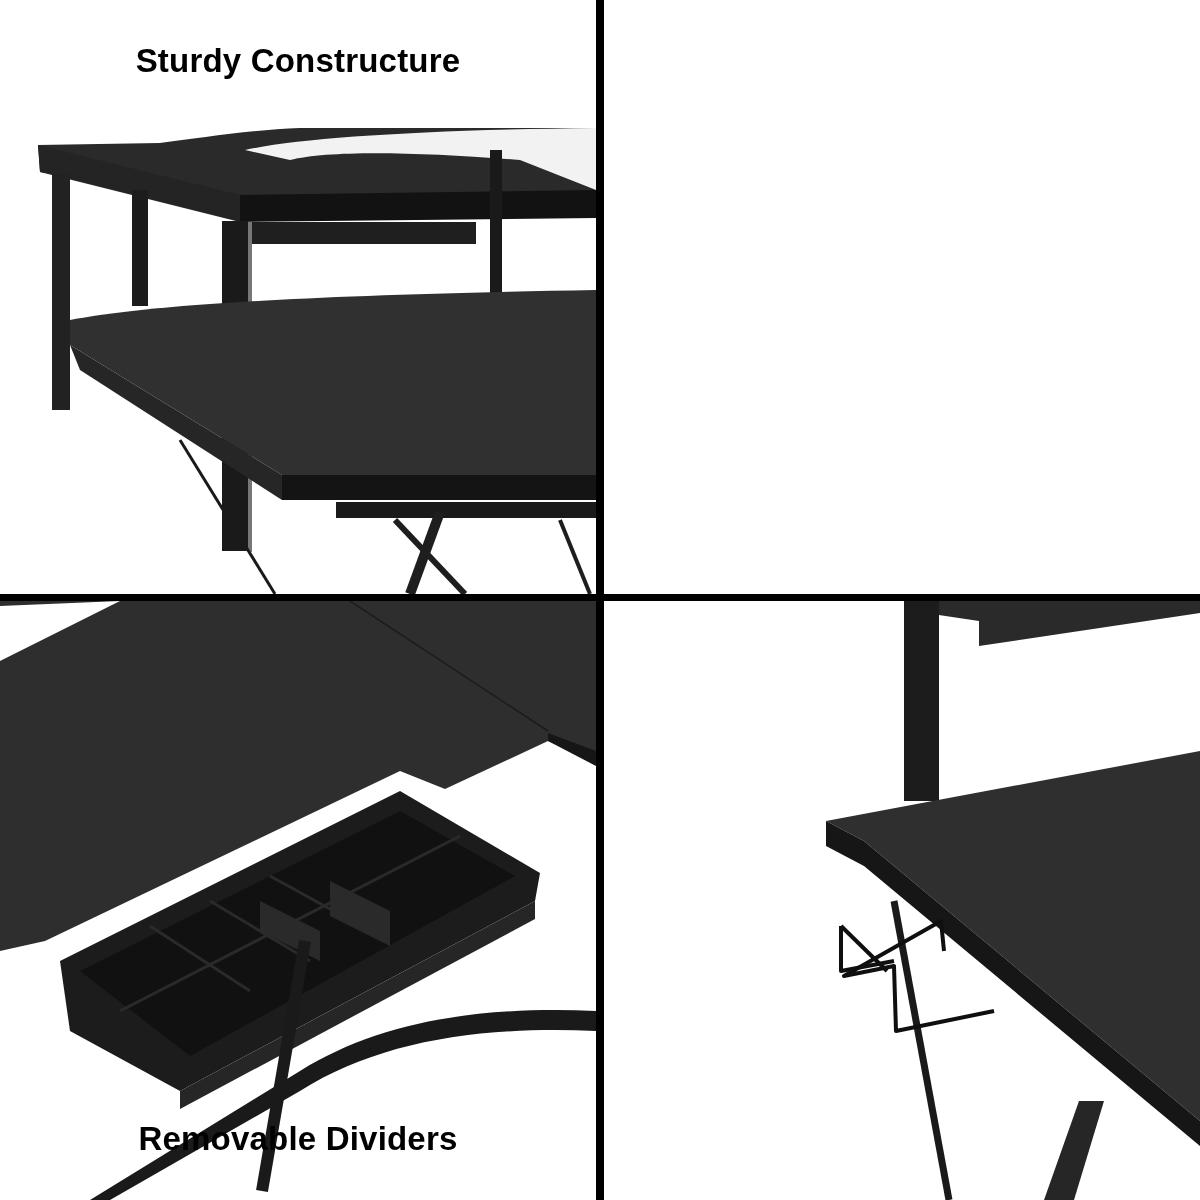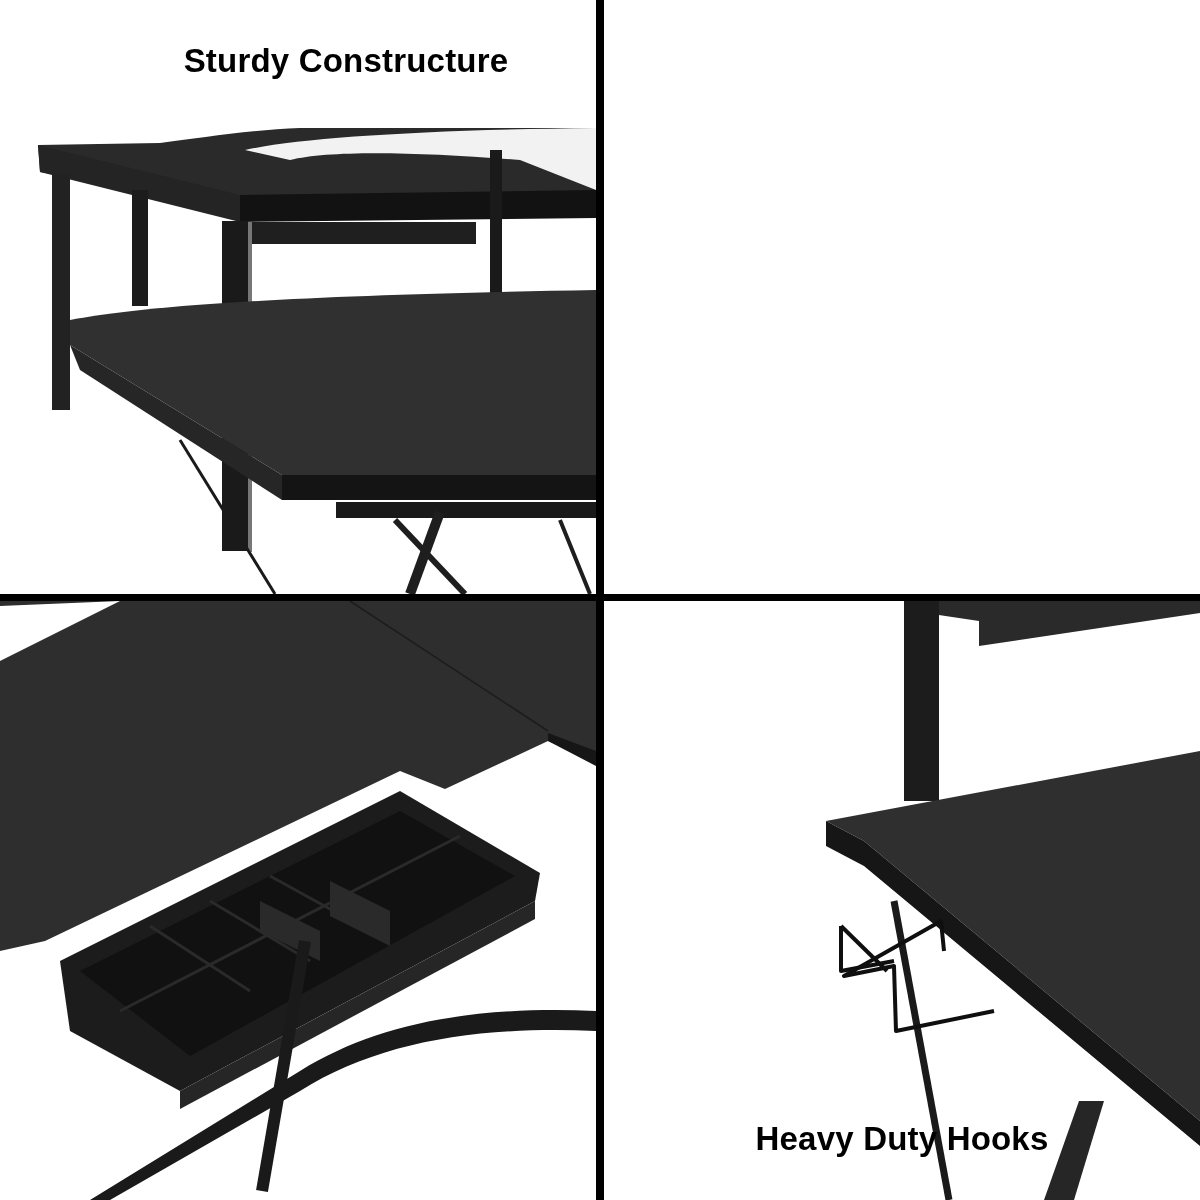--- a/index.html
+++ b/index.html
@@ -6,21 +6,21 @@
     body { width: 1200px; height: 1200px; position: relative; overflow: hidden; font-family: "Liberation Sans", sans-serif; }
     .grid { position: absolute; inset: 0; }
     .panel { position: absolute; overflow: hidden; background: #ffffff; }
     .p-tl { left: 0; top: 0; width: 596px; height: 594px; }
     .p-tr { left: 604px; top: 0; width: 596px; height: 594px; }
     .p-bl { left: 0; top: 601px; width: 596px; height: 599px; }
     .p-br { left: 604px; top: 601px; width: 596px; height: 599px; }
     .divider-v { position: absolute; left: 596px; top: 0; width: 8px; height: 1200px; background: #000; }
     .divider-h { position: absolute; left: 0; top: 594px; width: 1200px; height: 7px; background: #000; }
     .caption { position: absolute; left: 0; width: 100%; text-align: center; font-weight: bold; font-size: 33px; color: #000; letter-spacing: 0.2px; z-index: 5; }
-    .caption.top { top: 42px; padding-left: 48px; }
+    .caption.top { top: 42px; }
     .caption.bottom { top: 1120px; }
     svg { position: absolute; left: 0; top: 0; }
   </style>
 </head>
 <body>
 
 <div class="grid">
 
   <div class="panel p-tl">
     <svg width="596" height="594" viewBox="0 0 596 594">
@@ -71,37 +71,37 @@
       <line x1="210" y1="300" x2="310" y2="360" stroke="#2a2a2a" stroke-width="3"></line>
       <line x1="270" y1="275" x2="370" y2="330" stroke="#2a2a2a" stroke-width="3"></line>
       <path d="M260 300 L320 330 L320 360 L260 330 Z" fill="#2a2a2a"></path>
       <path d="M330 280 L390 310 L390 345 L330 315 Z" fill="#2a2a2a"></path>
 
       <path d="M180 490 L535 300 L535 318 L180 508 Z" fill="#262626"></path>
 
       <line x1="305" y1="340" x2="262" y2="590" stroke="#1a1a1a" stroke-width="12"></line>
       <path d="M90 599 L300 470 C380 420 480 405 596 410 L596 430 C480 425 380 440 300 490 L110 599 Z" fill="#1a1a1a"></path>
     </svg>
+    <div class="caption bottom" style="top:519px">Removable Dividers</div>
   </div>
 
   <div class="panel p-br">
     <svg width="596" height="599" viewBox="0 0 596 599">
 
       <path d="M308 0 L596 0 L596 12 L375 45 L375 20 L308 10 Z" fill="#2a2a2a"></path>
 
       <rect x="300" y="0" width="35" height="200" fill="#1c1c1c"></rect>
 
       <path d="M222 220 L596 150 L596 520 L260 240 Z" fill="#2f2f2f"></path>
       <path d="M222 220 L260 240 L596 520 L596 545 L260 265 L222 245 Z" fill="#161616"></path>
 
       <line x1="290" y1="300" x2="345" y2="599" stroke="#1a1a1a" stroke-width="7"></line>
       <path d="M475 500 L500 500 L470 599 L440 599 Z" fill="#262626"></path>
 
       <path d="M340 350 L337 320 L240 375 L290 365 L292 430 L390 410" fill="none" stroke="#0f0f0f" stroke-width="4" stroke-linejoin="round"></path>
       <path d="M237 325 L237 370 L290 360" fill="none" stroke="#0f0f0f" stroke-width="4" stroke-linejoin="round"></path>
       <path d="M237 325 L283 370" fill="none" stroke="#0f0f0f" stroke-width="4"></path>
     </svg>
-    <div class="caption bottom" style="top:519px">Heavy Duty Hooks</div>
   </div>
 
   <div class="divider-v"></div>
   <div class="divider-h"></div>
 </div>
 
 </body></html>

